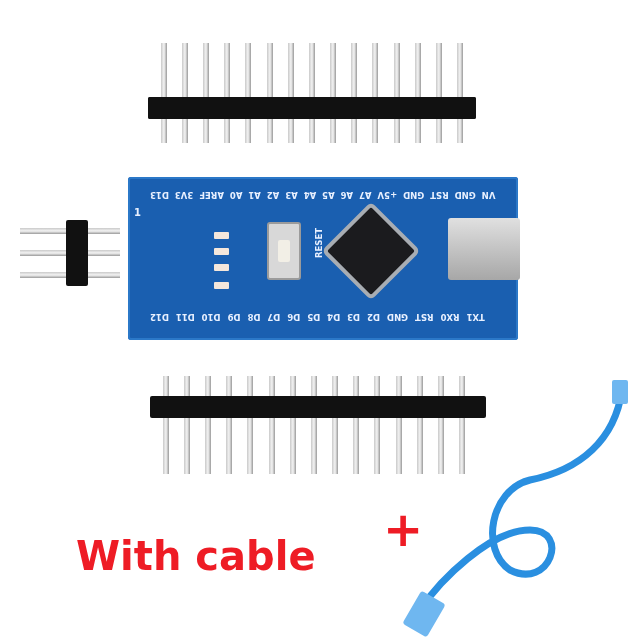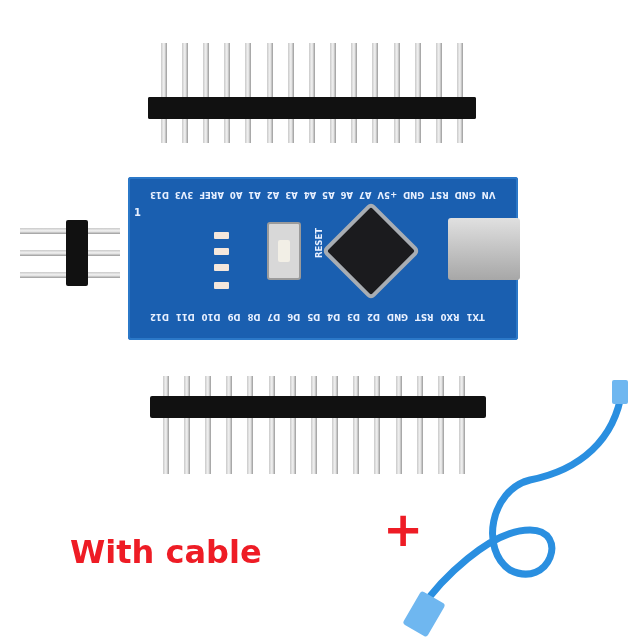--- a/index.html
+++ b/index.html
@@ -9,21 +9,21 @@
 .pin{width:6px;background:linear-gradient(90deg,#c9c9c9,#f4f4f4,#9a9a9a);margin:0 7.6px}
 .plastic{position:absolute;background:#111;border-radius:2px}
 .board{position:absolute;left:128px;top:177px;width:390px;height:163px;background:#1a5fb0;border-radius:3px;box-shadow:inset 0 0 0 2px #2b78c8}
 .lbl{position:absolute;color:#e8f0ff;font-size:8.5px;font-weight:bold;white-space:nowrap}
 .rot{transform:rotate(180deg)}
 .chip{position:absolute;left:340px;top:220px;width:62px;height:62px;background:#1b1b1e;transform:rotate(45deg);border-radius:2px;box-shadow:0 0 0 4px #a8adb3}
 .usb{position:absolute;left:448px;top:218px;width:72px;height:62px;background:linear-gradient(#e0e0e0,#a7a7a7);border-radius:3px}
 .btn{position:absolute;left:267px;top:222px;width:34px;height:58px;background:#d8d8d8;border-radius:3px;border:2px solid #9b9b9b}
 .btn i{position:absolute;left:9px;top:16px;width:12px;height:22px;background:#f2efe6;border-radius:2px}
 .led{position:absolute;width:15px;height:7px;background:#f4e7dc;border-radius:1px}
-.caption{position:absolute;left:70px;top:533px;color:#ee1c25;font-size:32px;font-weight:bold;font-family:"DejaVu Sans",sans-serif}
+.caption{position:absolute;left:76px;top:533px;color:#ee1c25;font-size:40px;font-weight:bold;font-family:"DejaVu Sans",sans-serif}
 .plus{position:absolute;left:383px;top:505px;color:#ee1c25;font-size:48px;font-weight:bold;line-height:48px}
 </style>
 </head>
 <body>
 
 <div>
 
   <div class="hdr" style="left:148px;top:43px;height:100px">
     <div class="plastic" style="left:0;top:54px;width:328px;height:22px"></div>
   </div>

